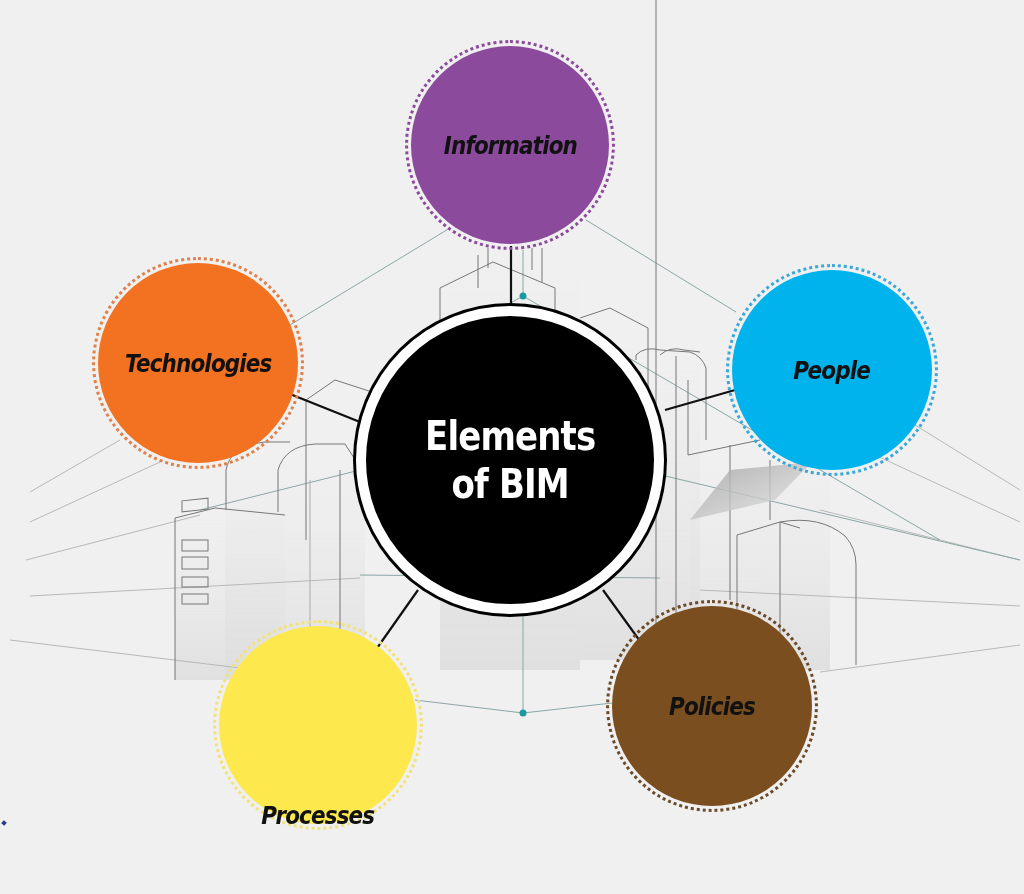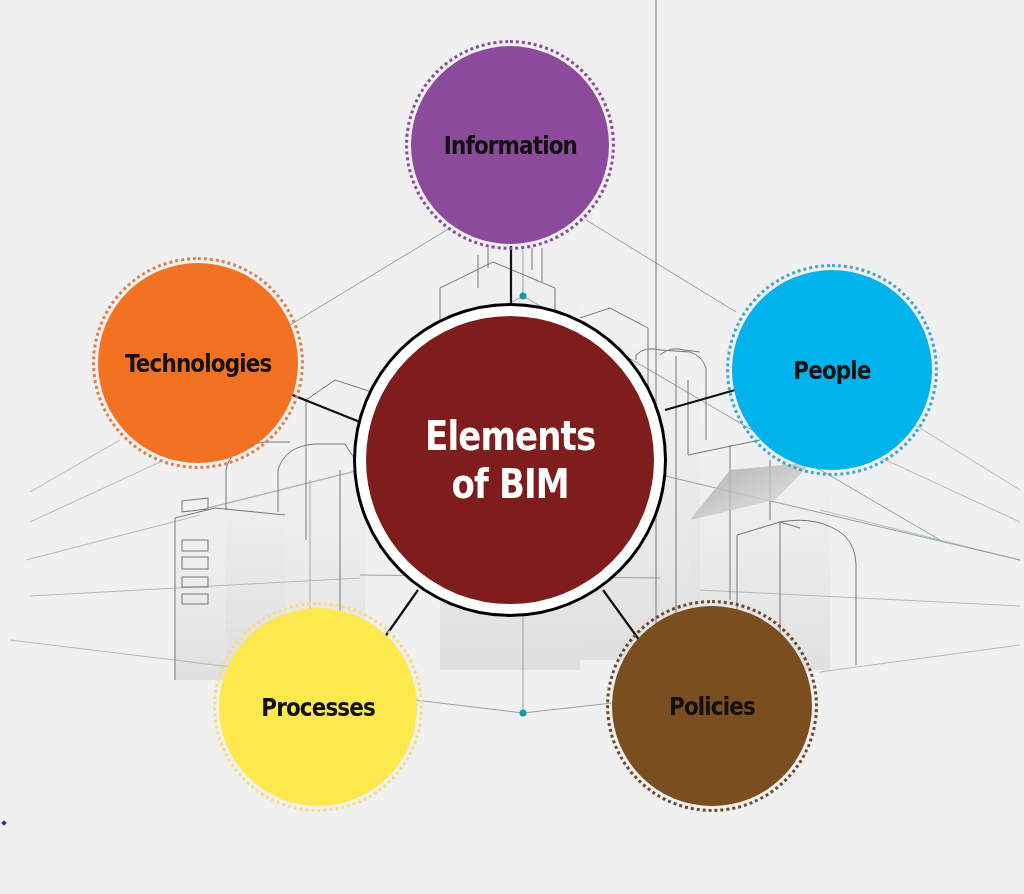--- a/index.html
+++ b/index.html
@@ -6,39 +6,40 @@
   body {
     width: 1024px; height: 894px; position: relative; overflow: hidden;
     background: #f0f0f0;
     font-family: "Liberation Sans", "DejaVu Sans", sans-serif;
   }
   #bg { position: absolute; left: 0; top: 0; width: 1024px; height: 894px; }
   .node {
     position: absolute; border-radius: 50%;
     display: flex; align-items: center; justify-content: center;
     box-sizing: border-box;
+    font-style: italic;
   }
   .node .ring {
     position: absolute; inset: 0; border-radius: 50%;
     border-style: dotted; border-width: 3px; box-sizing: border-box;
   }
   .node .fill {
     position: absolute; inset: 6px; border-radius: 50%;
   }
   .node .label {
     position: relative; z-index: 2;
     font-family: "DejaVu Sans", sans-serif;
     font-weight: bold; color: #111;
     font-size: 25px; letter-spacing: -1px;
     transform: scaleX(0.86);
     white-space: nowrap;
   }
   .center-node {
     position: absolute; border-radius: 50%;
-    background: #7f1d1d; box-sizing: border-box;
+    background: #000000; box-sizing: border-box;
     border: 10px solid #fff;
     box-shadow: 0 0 0 3px #000;
     display: flex; flex-direction: column; align-items: center; justify-content: center;
   }
   .center-node .label {
     font-family: "DejaVu Sans", sans-serif; font-weight: bold; color: #fff;
     font-size: 40px; line-height: 48px; letter-spacing: -1px;
     transform: scaleX(0.85); text-align: center;
   }
   .stray-mark { position: absolute; left: 2px; top: 821px; width: 4px; height: 4px; background: #2a3a8a; transform: rotate(40deg); }
@@ -168,21 +169,21 @@
   <div class="fill" style="background:#f37221;"></div>
   <span class="label">Technologies</span>
 </div>
 
 <div class="node" style="left:726px; top:264px; width:212px; height:212px;">
   <div class="ring" style="border-color:#3aa8d8;"></div>
   <div class="fill" style="background:#00b3ec;"></div>
   <span class="label">People</span>
 </div>
 
-<div class="node" style="left:213px; top:602px; width:210px; height:210px;">
+<div class="node" style="left:213px; top:620px; width:210px; height:210px;align-items:flex-end;">
   <div class="ring" style="border-color:#f2e27a;"></div>
   <div class="fill" style="background:#fde84d;"></div>
   <span class="label">Processes</span>
 </div>
 
 <div class="node" style="left:606px; top:600px; width:212px; height:212px;text-align:right;">
   <div class="ring" style="border-color:#6b4a2a;"></div>
   <div class="fill" style="background:#7a4e1f;"></div>
   <span class="label">Policies</span>
 </div>

